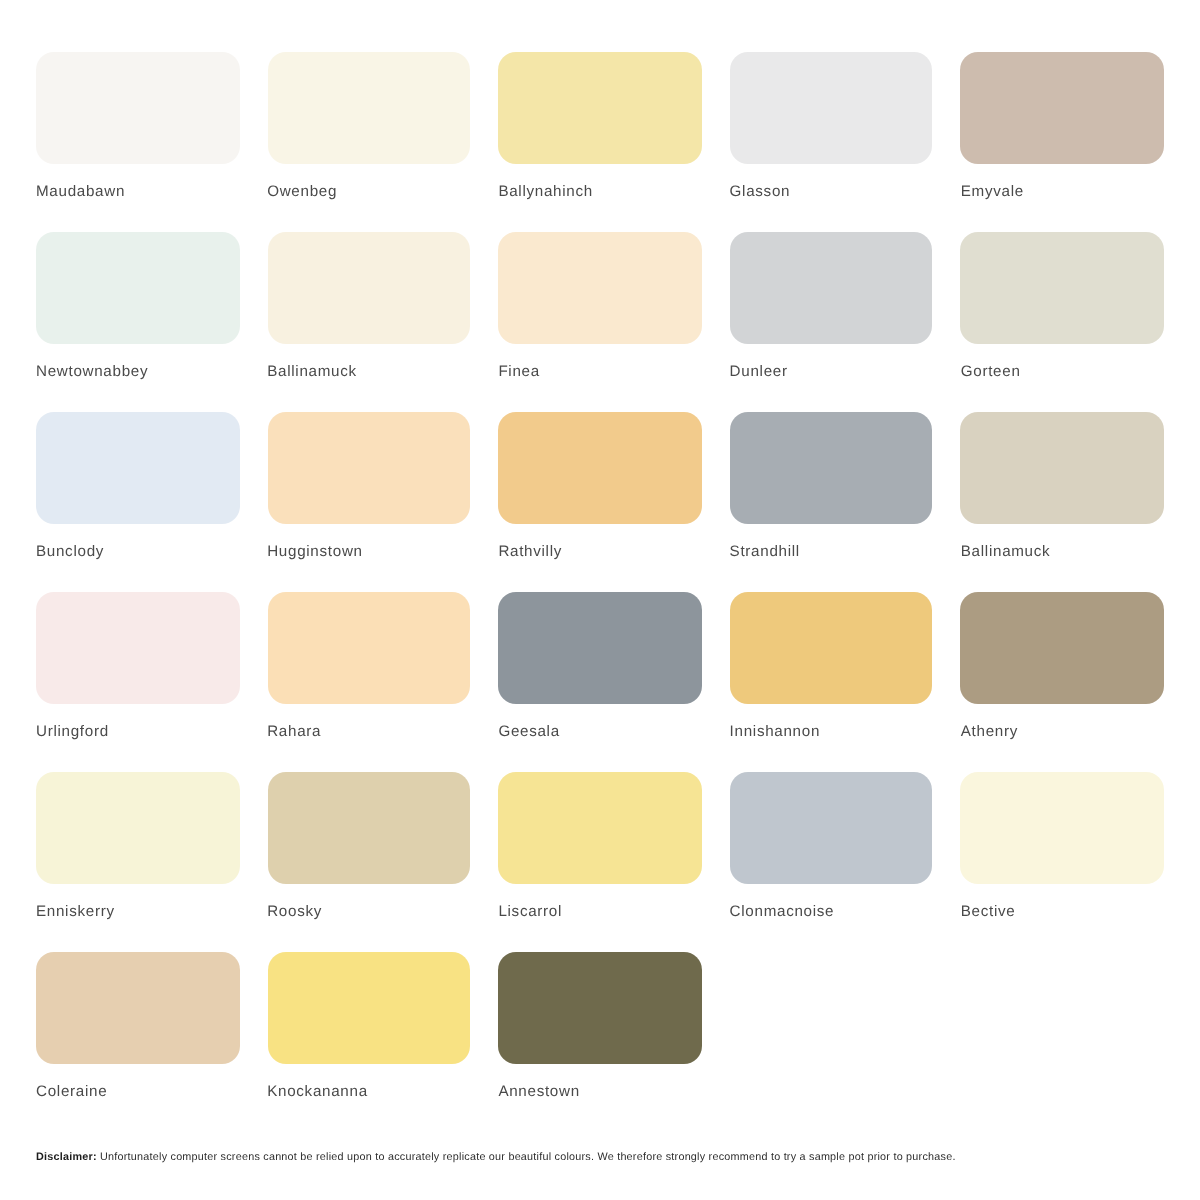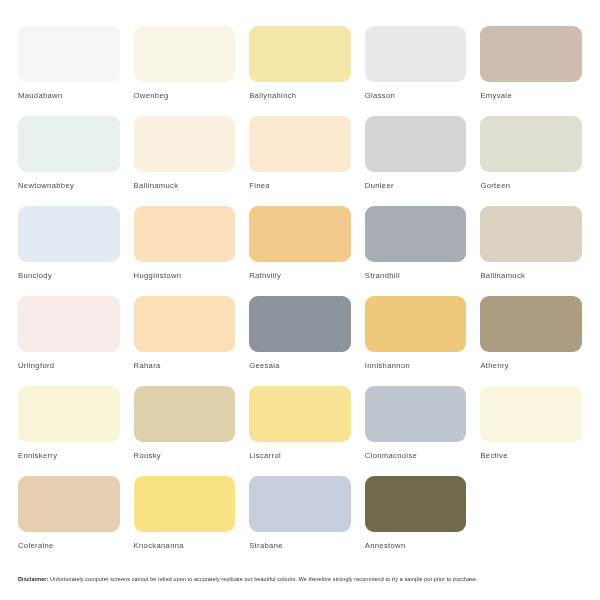--- a/index.html
+++ b/index.html
@@ -171,24 +171,20 @@
       </div>
       <div class="swatch-cell">
         <div class="swatch-chip" style="background: rgb(230, 207, 176);"></div>
         <div class="swatch-label">Coleraine</div>
       </div>
       <div class="swatch-cell">
         <div class="swatch-chip" style="background: rgb(248, 226, 131);"></div>
         <div class="swatch-label">Knockananna</div>
       </div>
       <div class="swatch-cell">
-        <div class="swatch-chip" style="background: rgb(198, 205, 221);"></div>
-        <div class="swatch-label">Strabane</div>
-      </div>
-      <div class="swatch-cell">
         <div class="swatch-chip" style="background: rgb(111, 106, 76);"></div>
         <div class="swatch-label">Annestown</div>
       </div>
     </div>
 
   <div class="disclaimer">
     <span class="disclaimer-strong">Disclaimer:</span><span> Unfortunately computer screens cannot be relied upon to accurately replicate our beautiful colours. We therefore strongly recommend to try a sample pot prior to purchase.</span>
   </div>
 
 </div>

